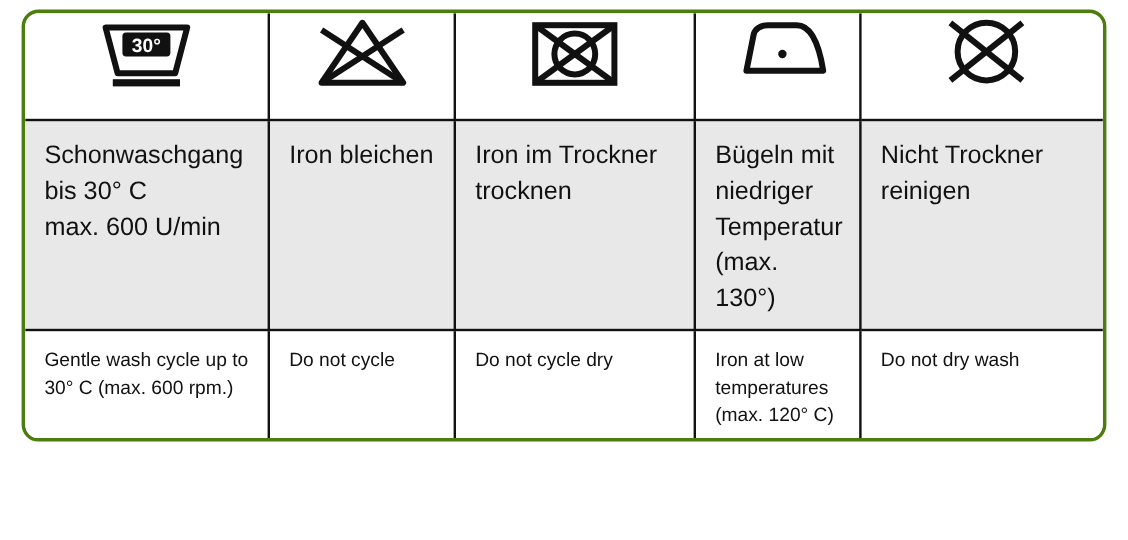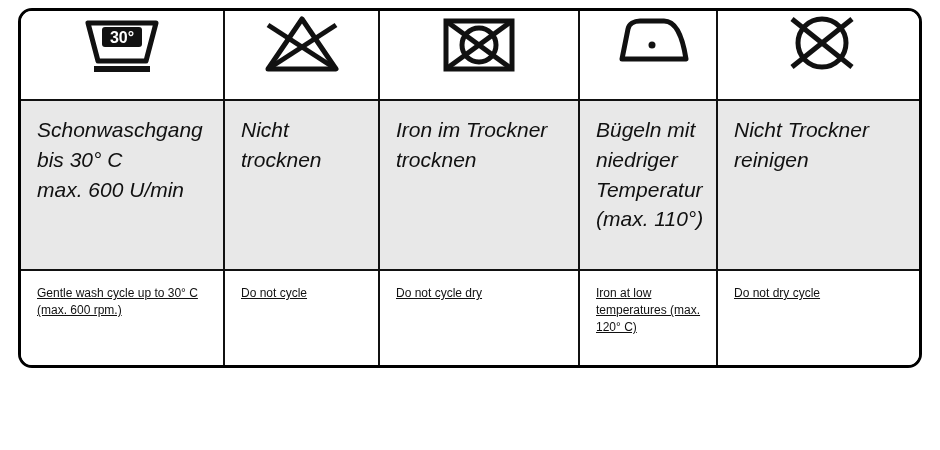--- a/index.html
+++ b/index.html
@@ -13,21 +13,21 @@
     font-family: "Liberation Sans", sans-serif;
     overflow: hidden;
   }
   .care-table-wrap {
     position: absolute;
     left: 18px;
     top: 8px;
     width: 904px;
     height: 360px;
     box-sizing: border-box;
-    border: 3px solid #000000;
+    border: 3px solid #4d7c0f;
     border-radius: 14px;
     background: #ffffff;
     overflow: hidden;
   }
   table.care-table {
     border-collapse: collapse;
     width: 100%;
     height: 100%;
     table-layout: fixed;
   }
@@ -53,34 +53,32 @@
   .row-symbols td {
     height: 88px;
     vertical-align: middle;
     text-align: center;
     background: #ffffff;
     padding: 0;
   }
   .row-de td {
     background: #e8e8e8;
     height: 168px;
-    font-style: italic;
   }
   .row-en td {
     background: #ffffff;
   }
   .cell-text {
     padding: 14px 12px 10px 16px;
     font-size: 21px;
     line-height: 1.42;
     color: #111111;
   }
   .row-en .cell-text {
-    font-size: 12px;
-    text-decoration: underline;
+    font-size: 16px;
   }
   .sym {
     display: block;
     margin: 0 auto;
   }
 </style>
 </head>
 <body>
 
 <div class="care-table-wrap">
@@ -130,44 +128,44 @@
             <line x1="76" y1="56" x2="16" y2="8" stroke="#111111" stroke-width="5"></line>
           </svg>
         </td>
       </tr>
       <tr class="row-de">
         <td>
           <div class="cell-text" style="white-space:pre-line">Schonwaschgang bis 30° C
 max. 600 U/min</div>
         </td>
         <td>
-          <div class="cell-text">Nicht trocknen</div>
+          <div class="cell-text">Iron bleichen</div>
         </td>
         <td>
           <div class="cell-text">Iron im Trockner trocknen</div>
         </td>
         <td>
-          <div class="cell-text">Bügeln mit niedriger Temperatur (max. 110°)</div>
+          <div class="cell-text">Bügeln mit niedriger Temperatur (max. 130°)</div>
         </td>
         <td>
           <div class="cell-text">Nicht Trockner reinigen</div>
         </td>
       </tr>
       <tr class="row-en">
         <td>
           <div class="cell-text">Gentle wash cycle up to 30° C (max. 600 rpm.)</div>
         </td>
         <td>
           <div class="cell-text">Do not cycle</div>
         </td>
         <td>
           <div class="cell-text">Do not cycle dry</div>
         </td>
         <td>
           <div class="cell-text">Iron at low temperatures (max. 120° C)</div>
         </td>
         <td>
-          <div class="cell-text">Do not dry cycle</div>
+          <div class="cell-text">Do not dry wash</div>
         </td>
       </tr>
     </tbody>
   </table>
 </div>
 
 </body></html>

